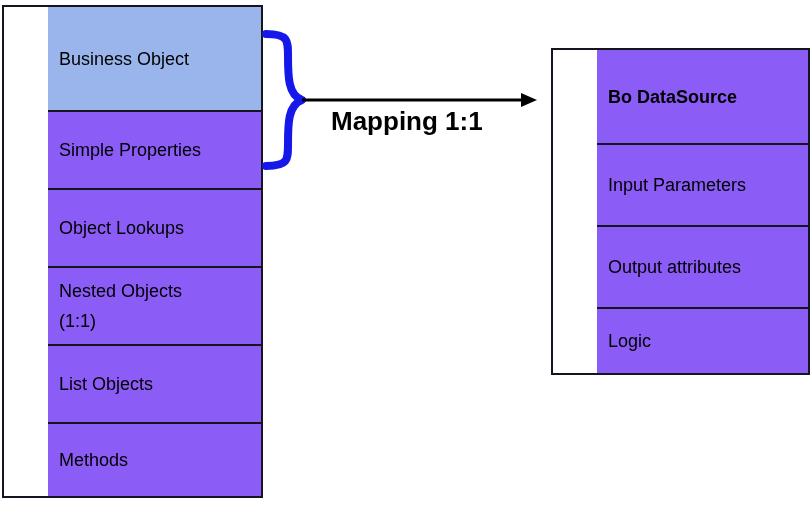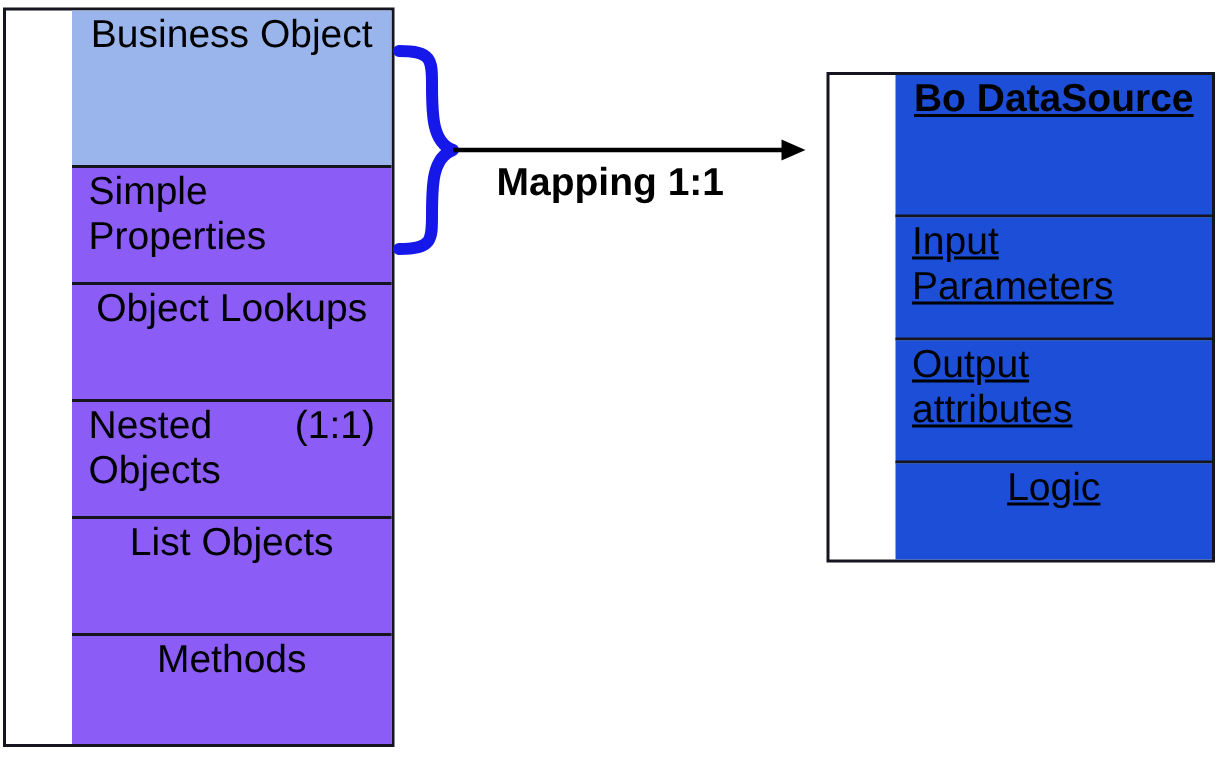--- a/index.html
+++ b/index.html
@@ -25,24 +25,24 @@
   .stack {
     position: absolute;
     box-sizing: border-box;
     border: 2px solid #15151f;
     display: flex;
     flex-direction: column;
   }
   .cell {
     box-sizing: border-box;
     display: flex;
-    flex-direction: row;
+    flex-direction: column;
     justify-content: center;
     padding: 0 11px;
-    font-size: 26px;
+    font-size: 18px;
     line-height: 30px;
     color: #000000;
     border-bottom: 2px solid #15151f;
     overflow: hidden;
     margin-left: 44px;
   }
   .cell:last-child {
     border-bottom: none;
   }
 
@@ -56,21 +56,21 @@
   #bo-box .cell { background: #8b5cf6; }
   #bo-box .cell.header { background: #9ab5ec; }
 
   
   #ds-box {
     left: 551px;
     top: 48px;
     width: 259px;
     height: 327px;
   }
-  #ds-box .cell { background: #1d4ed8; text-decoration: underline; }
+  #ds-box .cell { background: #8b5cf6; }
   .bold-line { font-weight: bold; }
 
   
   #connector-layer {
     position: absolute;
     left: 0;
     top: 0;
     width: 812px;
     height: 505px;
     pointer-events: none;

